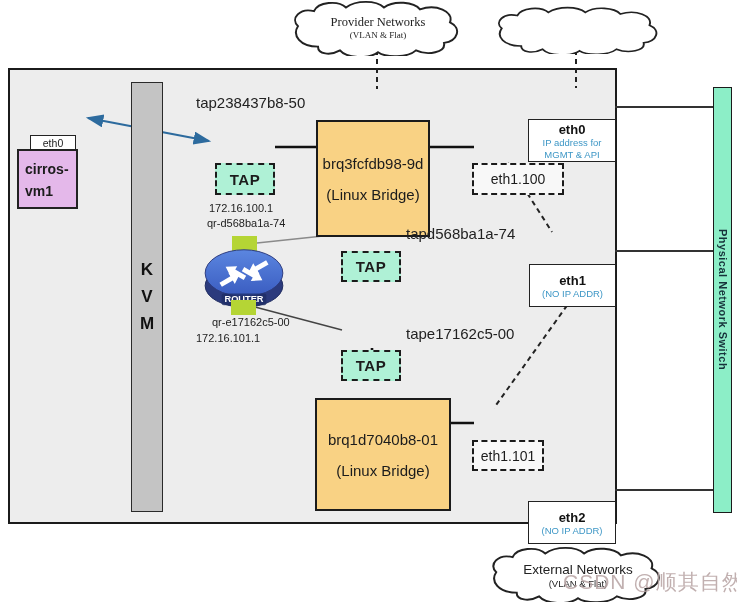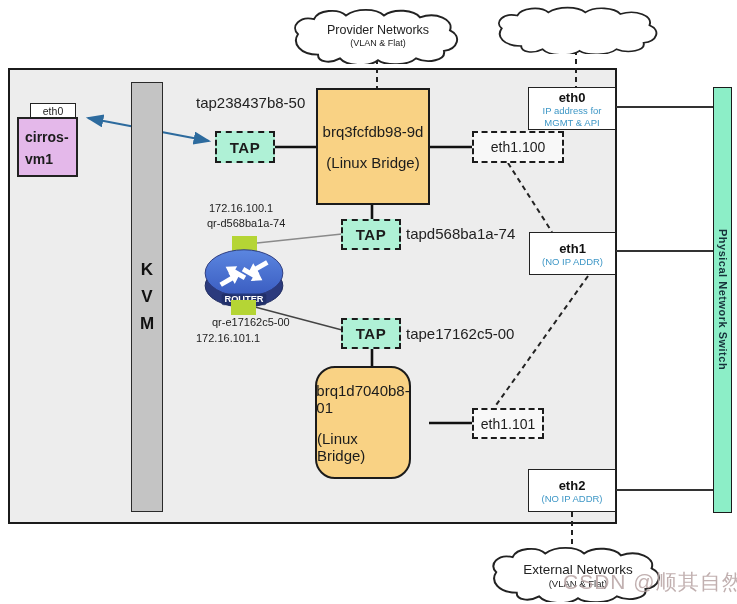--- a/index.html
+++ b/index.html
@@ -7,21 +7,21 @@
     position:relative;width:737px;height:604px;overflow:hidden;
     font-family:"Liberation Sans", sans-serif;background:#fff;color:#1c1c1c;
   }
   .abs{position:absolute;}
   .host{
     background:var(--host-fill,#ededed);
     border:2px solid var(--host-border,#1b1b1b);
     z-index:1;
   }
   .lines{z-index:2;pointer-events:none;}
-  .node{z-index:4;display:flex;align-items:center;justify-content:center;text-align:left;box-sizing:border-box;}
+  .node{z-index:4;display:flex;align-items:center;justify-content:center;text-align:right;box-sizing:border-box;margin-top:32px;}
   .kvm{
     background:var(--kvm-fill,#c4c4c4);
     border:1.5px solid #2a2a2a;z-index:3;
     display:flex;flex-direction:column;align-items:center;justify-content:center;
     gap:7px;font-weight:bold;font-size:17px;color:#111;
   }
   .vm{
     background:var(--vm-fill,#e4b8ea);
     border:2px solid #222;flex-direction:column;align-items:flex-start;
     padding:4px 0 0 6px;font-weight:bold;font-size:14px;line-height:1.55;
@@ -109,21 +109,21 @@
       <line x1="377" y1="50" x2="377" y2="89"></line>
       <line x1="576" y1="50" x2="576" y2="88"></line>
       <line x1="508" y1="163" x2="552" y2="232"></line>
       <line x1="588" y1="276" x2="494" y2="408"></line>
       <line x1="572" y1="512" x2="572" y2="548"></line>
     </g>
 
     <line x1="88" y1="118" x2="209" y2="141" stroke="#2d6b9e" stroke-width="2.2" marker-start="url(#ab)" marker-end="url(#ab)"></line>
   </svg>
 
-  <div class="abs cloud" style="left:288px;top:8px;width:180px;height:56px;">
+  <div class="abs cloud" style="left:288px;top:0;width:180px;height:56px;font-family:Liberation Serif, serif;">
     <svg viewBox="0 0 180 60" preserveAspectRatio="none">
       <path d="M30,50 C12,50 4,38 10,28 C2,20 12,8 26,12 C30,2 50,0 58,8 C68,0 88,0 96,8 C106,0 126,2 132,10 C148,4 166,12 162,24 C174,30 170,44 156,46 C158,56 140,60 128,54 C120,62 98,62 90,56 C80,64 58,62 52,54 C42,60 30,58 30,50 Z" fill="#fff" stroke="#222" stroke-width="2"></path>
     </svg>
     <div class="ct" style="top:15px;font-size:12.5px;">Provider Networks</div>
     <div class="ct" style="top:30px;font-size:9px;">(VLAN &amp; Flat)</div>
   </div>
 
   <div class="abs cloud" style="left:492px;top:6px;width:175px;height:48px;">
     <svg viewBox="0 0 180 60" preserveAspectRatio="none">
       <path d="M30,50 C12,50 4,38 10,28 C2,20 12,8 26,12 C30,2 50,0 58,8 C68,0 88,0 96,8 C106,0 126,2 132,10 C148,4 166,12 162,24 C174,30 170,44 156,46 C158,56 140,60 128,54 C120,62 98,62 90,56 C80,64 58,62 52,54 C42,60 30,58 30,50 Z" fill="#fff" stroke="#222" stroke-width="2"></path>
@@ -204,21 +204,21 @@
       <rect x="19" y="53" width="46" height="12" rx="2" fill="#1f2d66" opacity="0.75"></rect>
       <text x="42" y="62" text-anchor="middle" font-size="9.5" font-weight="bold" fill="#fff">ROUTER</text>
     </svg>
   </div>
 
   <div class="abs node tapbox" style="left:341px;top:318px;width:60px;height:31px;">
     <span>TAP</span>
   </div>
   <div class="abs lbl" style="left:406px;top:325px;">tape17162c5-00</div>
 
-  <div class="abs node bridge" style="left:315px;top:366px;width:96px;height:113px;border-radius:20px;">
+  <div class="abs node bridge" style="left:315px;top:366px;width:136px;height:113px;">
     <span>brq1d7040b8-01</span>
     <span>(Linux Bridge)</span>
   </div>
 
   <div class="abs node dashbox" style="left:472px;top:408px;width:72px;height:31px;">
     <span>eth1.101</span>
   </div>
 
   <div class="abs node nic" style="left:529px;top:232px;width:87px;height:43px;">
     <span class="t">eth1</span>

